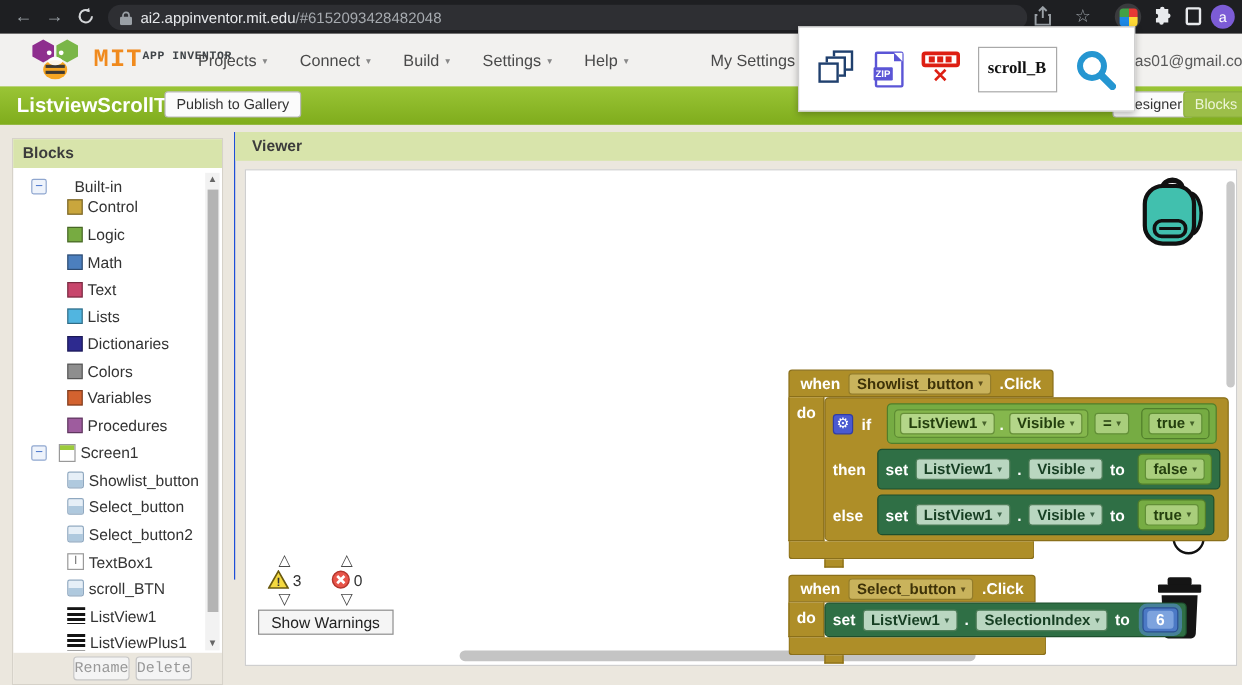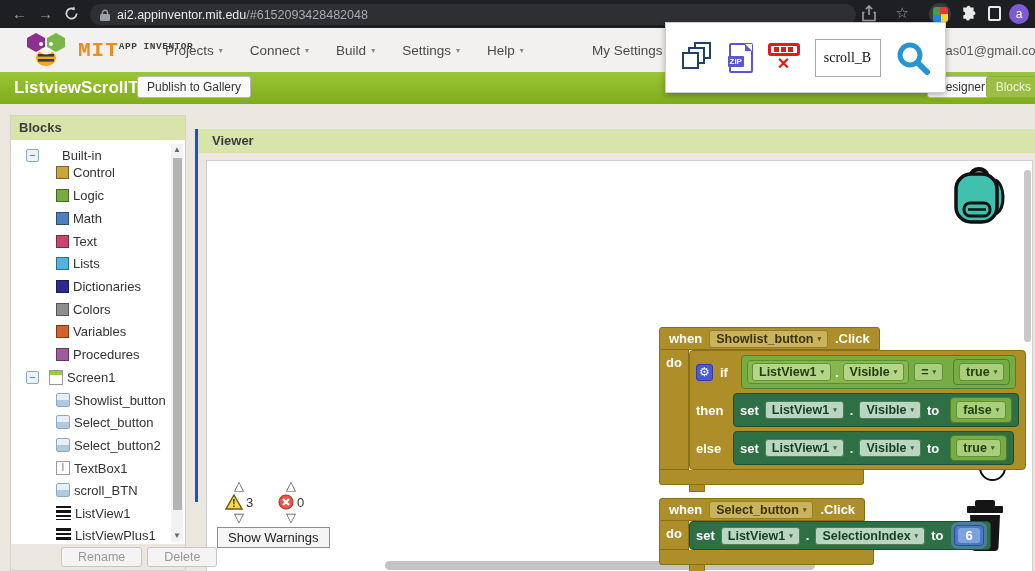--- a/index.html
+++ b/index.html
@@ -39,21 +39,21 @@
   .ic-copy { position:relative; width:32px; height:32px; }
   .ic-copy i { position:absolute; width:17px; height:17px; border:2.5px solid #20406E; background:#fff; display:block;}
   .ic-zip { position:relative; width:24px; height:30px; border:2px solid #5B55D6; border-radius:2px; background:#fff;}
   .ic-zip .fold { position:absolute; right:-1px; top:-1px; width:0; height:0;
                   border-left:7px solid #5B55D6; border-top:7px solid #fff; }
   .ic-zip .zlabel { position:absolute; left:-3px; top:11px; background:#5B55D6; color:#fff; font-size:8px; font-weight:bold; padding:1px 2px; border-radius:1px;}
   .ic-red { width:32px; }
   .ic-red .strip { height:13px; border:3px solid #DD1F13; border-radius:3px; display:flex; gap:2px; align-items:center; justify-content:center;}
   .ic-red .cell { width:5px; height:5px; background:#DD1F13; }
   .ic-red .x { color:#DD1F13; font-weight:bold; font-size:16px; line-height:16px; text-align:center;}
-  .popup-input { width:66px; height:38px; border:1px solid #A9A9A9; font-family:"Liberation Serif",serif; font-weight:normal;
+  .popup-input { width:66px; height:38px; border:1px solid #A9A9A9; font-family:"Liberation Serif",serif; font-weight:bold;
                  font-size:14px; text-align:center; color:#111;}
 
   
   .project-bar { position:absolute; top:72px; left:0; width:1035px; height:32px; background:linear-gradient(#9AC536,#7FAC1C); }
   .pb-title { position:absolute; left:14px; top:6px; font-size:17px; font-weight:bold; color:#fff; }
   .btn { border-radius:3px; font-size:12px; padding:3px 9px; cursor:default; white-space:nowrap;}
   .btn-white { background:#FBFBFB; border:1px solid #B9B9B9; color:#333; }
   .btn-pub { position:absolute; left:137px; top:4px; }
   .pb-center { position:absolute; left:363px; top:4px; display:flex; gap:6px;}
   .btn-remove { background:#B4CE79; border:1px solid #9EBA5F; color:#76884E; }
@@ -75,24 +75,24 @@
   .icon-textbox { width:14px; height:14px; border:1px solid #9a9a9a; background:#fff; color:#777; font-size:10px;
                   line-height:12px; text-align:center; flex:none;}
   .icon-listview { width:15px; height:14px; flex:none;
                    background:repeating-linear-gradient(#141414 0 2.5px, #fff 2.5px 4.5px); }
   .sb-scroll { position:absolute; right:2px; top:4px; width:12px; height:398px; background:#F2F2F2; text-align:center;}
   .sb-arrow { font-size:8px; color:#666; line-height:12px; display:block;}
   .sb-arrow.down { position:absolute; bottom:0; left:0; right:0;}
   .sb-thumb { position:absolute; top:14px; left:1.5px; width:9px; height:352px; background:#B4B4B4;}
   .sb-footer { position:absolute; bottom:0; left:0; width:100%; height:26px; background:#EBE7DE; display:flex; gap:5px;
                align-items:center; padding-left:50px; z-index:5;}
-  .btn-gray { background:#F4F4F4; border:1px solid #C6C6C6; border-radius:3px; color:#989898; font-size:12.5px; padding:2px 16px;}
-
-  
-  .viewer { position:absolute; left:195px; top:129px; width:840px; height:373px; border-left:3px solid #1d4ed8;}
+  .btn-gray { background:#F4F4F4; border:1px solid #C6C6C6; border-radius:3px; color:#989898; font-size:12.5px; padding:2px 0;font-family:Liberation Mono, monospace;}
+
+  
+  .viewer { position:absolute; left:195px; top:110px; width:840px; height:373px; border-left:1px solid #1d4ed8;}
   .canvas { position:absolute; left:8px; top:31px; width:827px; height:414px; background:#fff; border:1px solid #CFCFCF; }
   .vscroll { position:absolute; left:817px; top:9px; width:7px; height:172px; background:#C8C8C8; border-radius:4px;}
   .hscroll { position:absolute; left:178px; top:400px; width:430px; height:9px; background:#C4C4C4; border-radius:5px;}
 
   
   .warn-col { position:absolute; width:44px; text-align:center; }
   .nav-tri { display:block; font-size:13px; color:#4a4a4a; line-height:14px; cursor:default;}
   .cnt-row { display:flex; align-items:center; justify-content:center; gap:3px; font-size:13px; color:#333; height:18px;}
   .show-warn { position:absolute; left:10px; top:366px; border:1px solid #8F8F8F; background:#F5F5F5; font-size:13px;
                color:#222; padding:2px 10px; }

